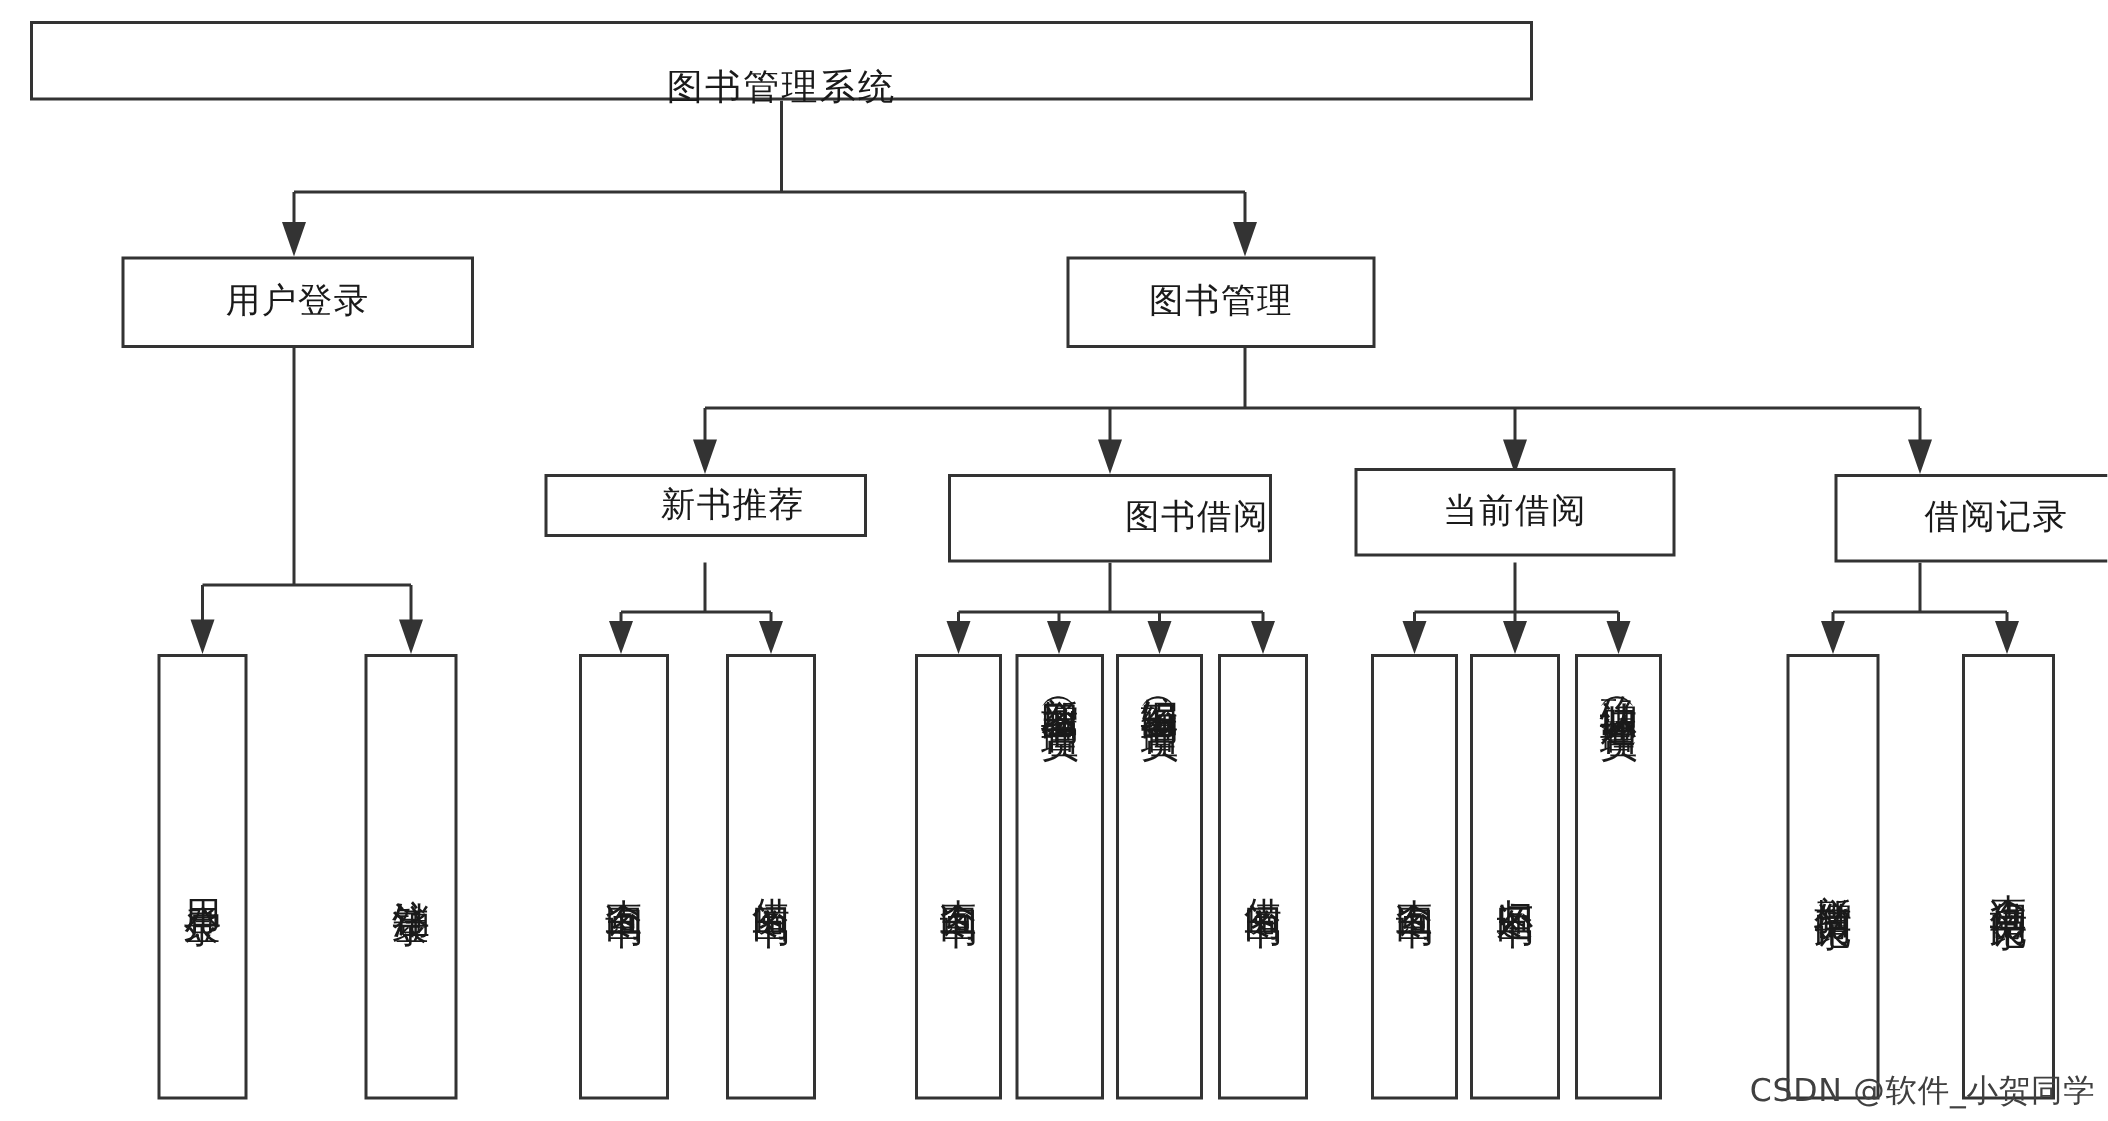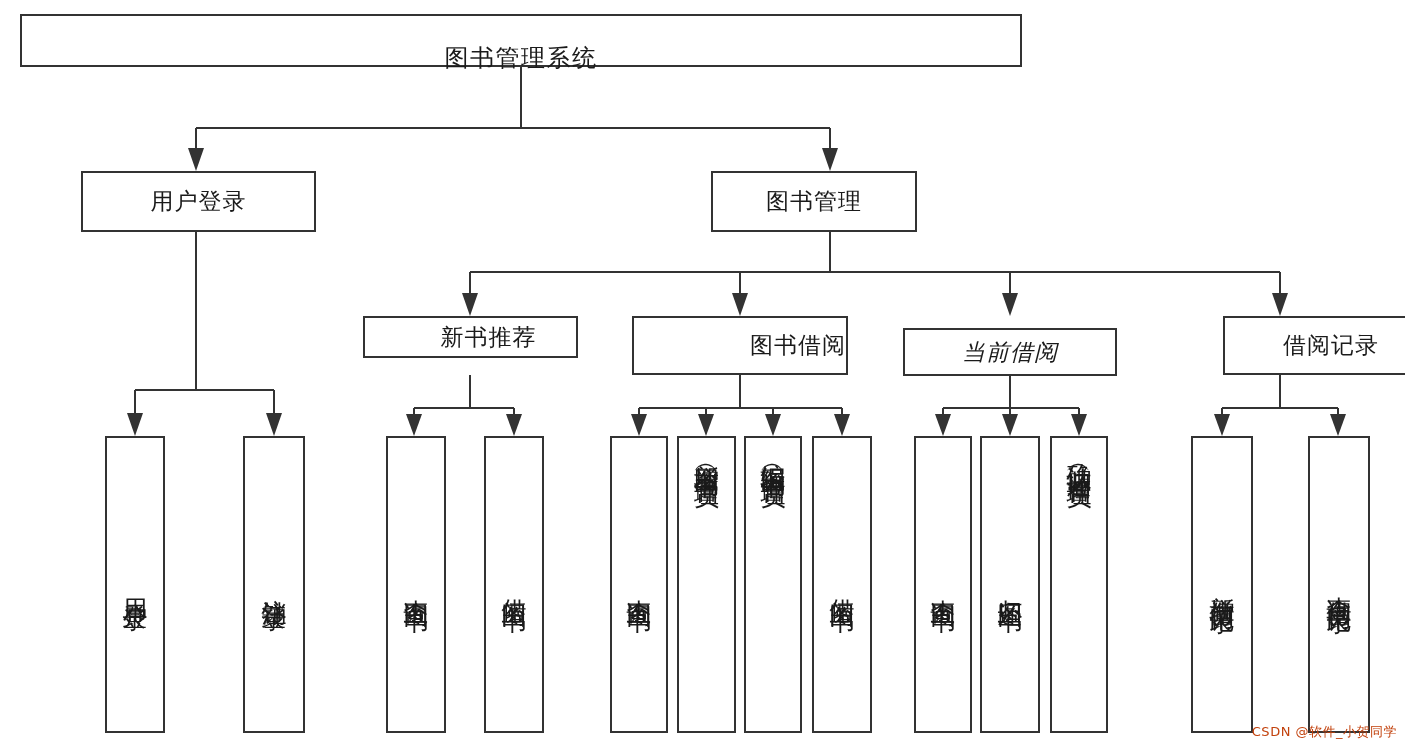--- a/index.html
+++ b/index.html
@@ -73,22 +73,22 @@
     stroke-width: 2;
     fill: none;
   }
   svg.wires polygon {
     fill: #333333;
   }
   .watermark {
     position: absolute;
     right: 8px;
     bottom: 6px;
-    font-size: 13px;
-    color: #c2410c;
+    font-size: 21px;
+    color: #404040;
     letter-spacing: 0.5px;
     white-space: nowrap;
   }
 </style>
 </head>
 <body>
 
 <div id="canvas">
 
   <svg class="wires" viewBox="0 0 1405 747">
@@ -168,21 +168,21 @@
   </div>
 
   <div class="node h" style="left:363px; top:316px; width:215px; height:42px;padding-left:36px;">
     <span class="label">新书推荐</span>
   </div>
 
   <div class="node h" style="left:632px; top:316px; width:216px; height:59px;justify-content:flex-end;">
     <span class="label">图书借阅</span>
   </div>
 
-  <div class="node h" style="left:903px; top:328px; width:214px; height:48px;font-style:italic;">
+  <div class="node h" style="left:903px; top:312px; width:214px; height:59px;">
     <span class="label">当前借阅</span>
   </div>
 
   <div class="node h" style="left:1223px; top:316px; width:216px; height:59px;">
     <span class="label">借阅记录</span>
   </div>
 
   <div class="node v center" style="left:105px; top:436px; width:60px; height:297px;">
     <span class="label">用户登录</span>
   </div>

